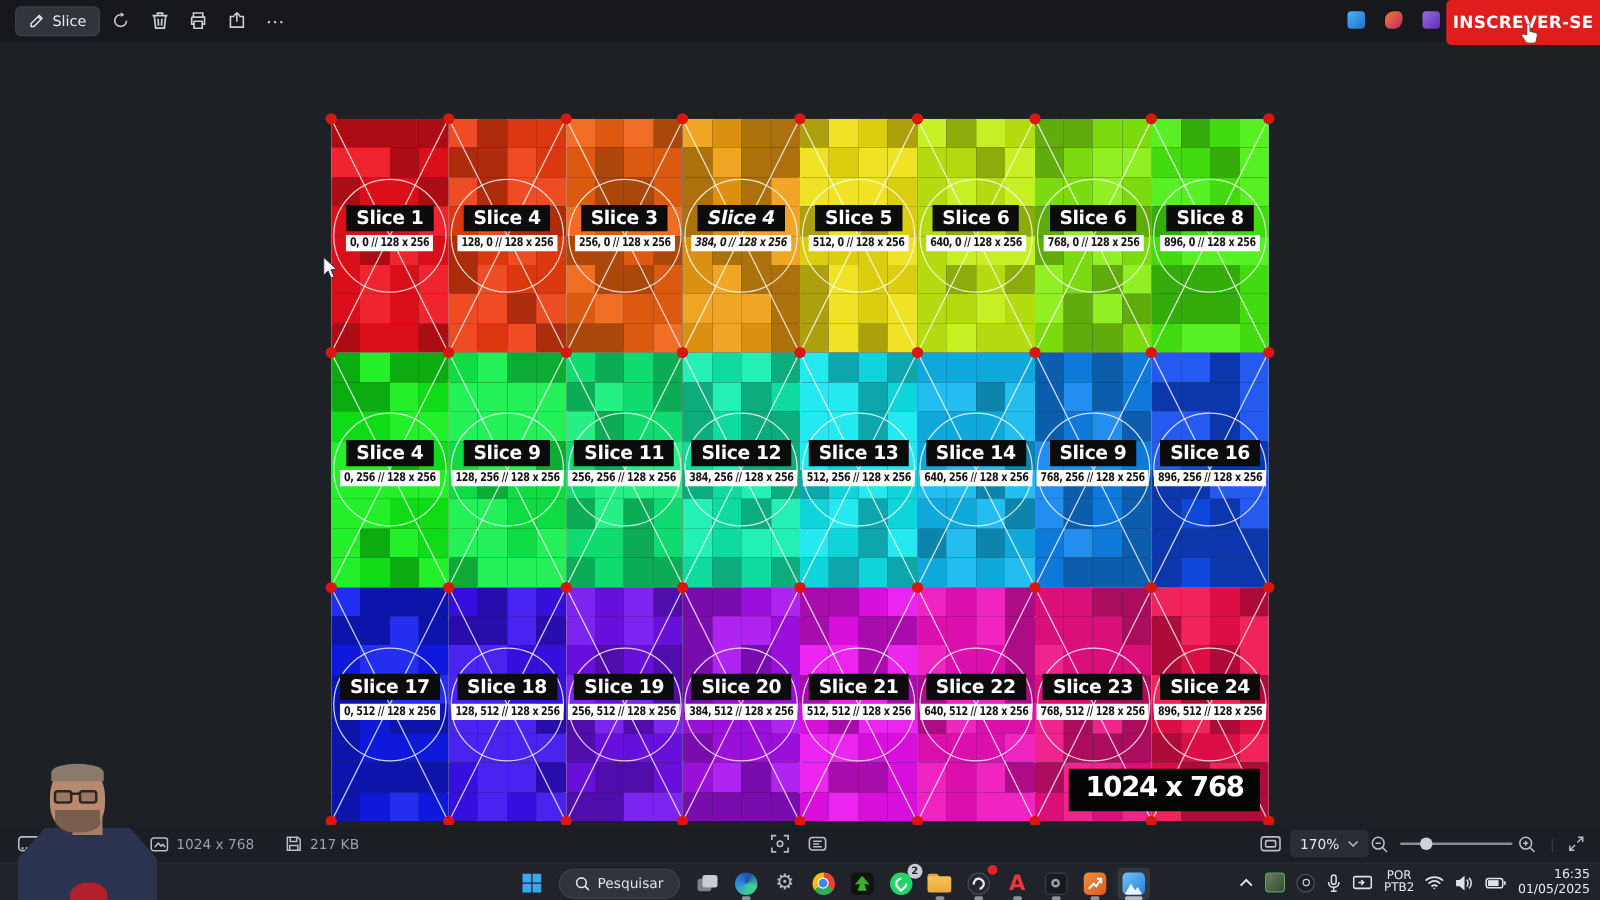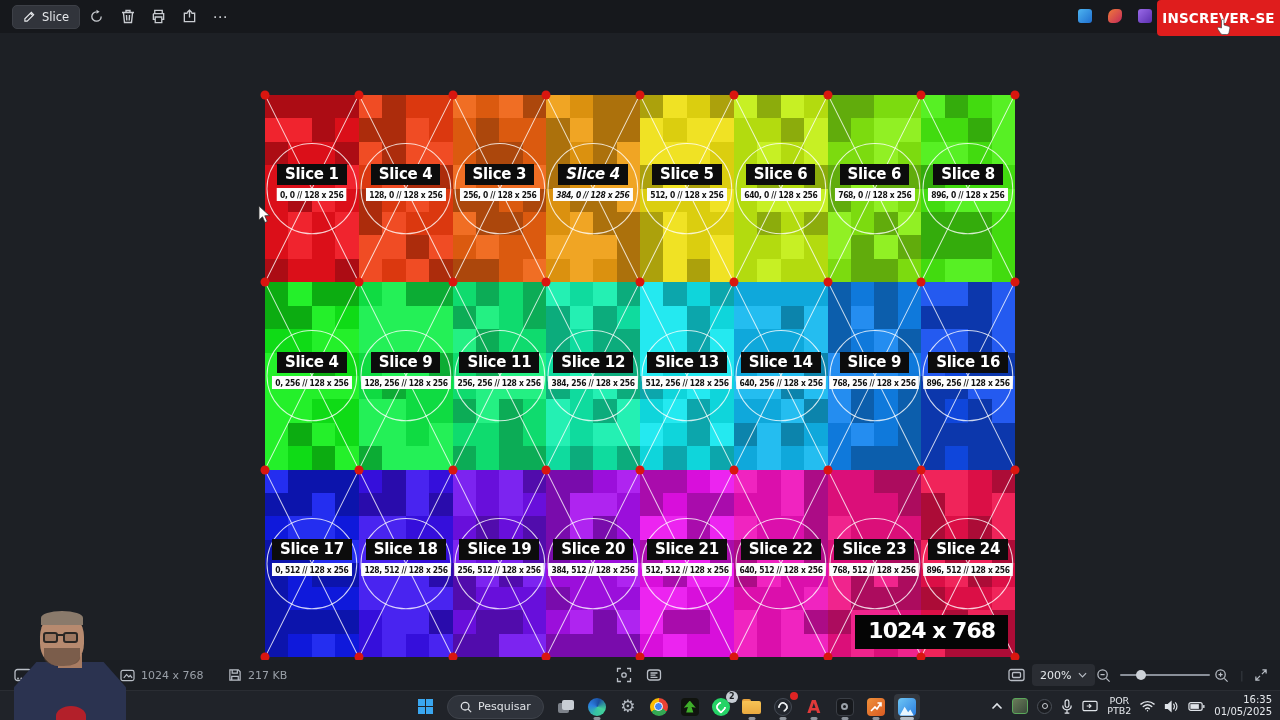--- a/index.html
+++ b/index.html
@@ -1265,21 +1265,21 @@
     </svg>
   </div>
   <div class="sb-item" style="left:1008px;">
     <svg width="17" height="14" viewBox="0 0 17 14">
       <rect x="1" y="1.5" width="15" height="11" rx="2"></rect>
         <rect x="4.5" y="4.5" width="8" height="5" rx="1"></rect>
     </svg>
   </div>
   <div class="sb-item" style="left:1032px;">
     <div class="zoom-box">
-      <span>200%</span>
+      <span>170%</span>
       <svg width="9" height="6" viewBox="0 0 10 6">
         <path d="M1 1 L5 5 L9 1"></path>
       </svg>
     </div>
   </div>
   <div class="sb-item" style="left:1096px;">
     <svg width="15" height="15" viewBox="0 0 16 16">
       <circle cx="7" cy="7" r="5"></circle>
         <path d="M11 11 L14.5 14.5 M4.8 7 L9.2 7"></path>
     </svg>

